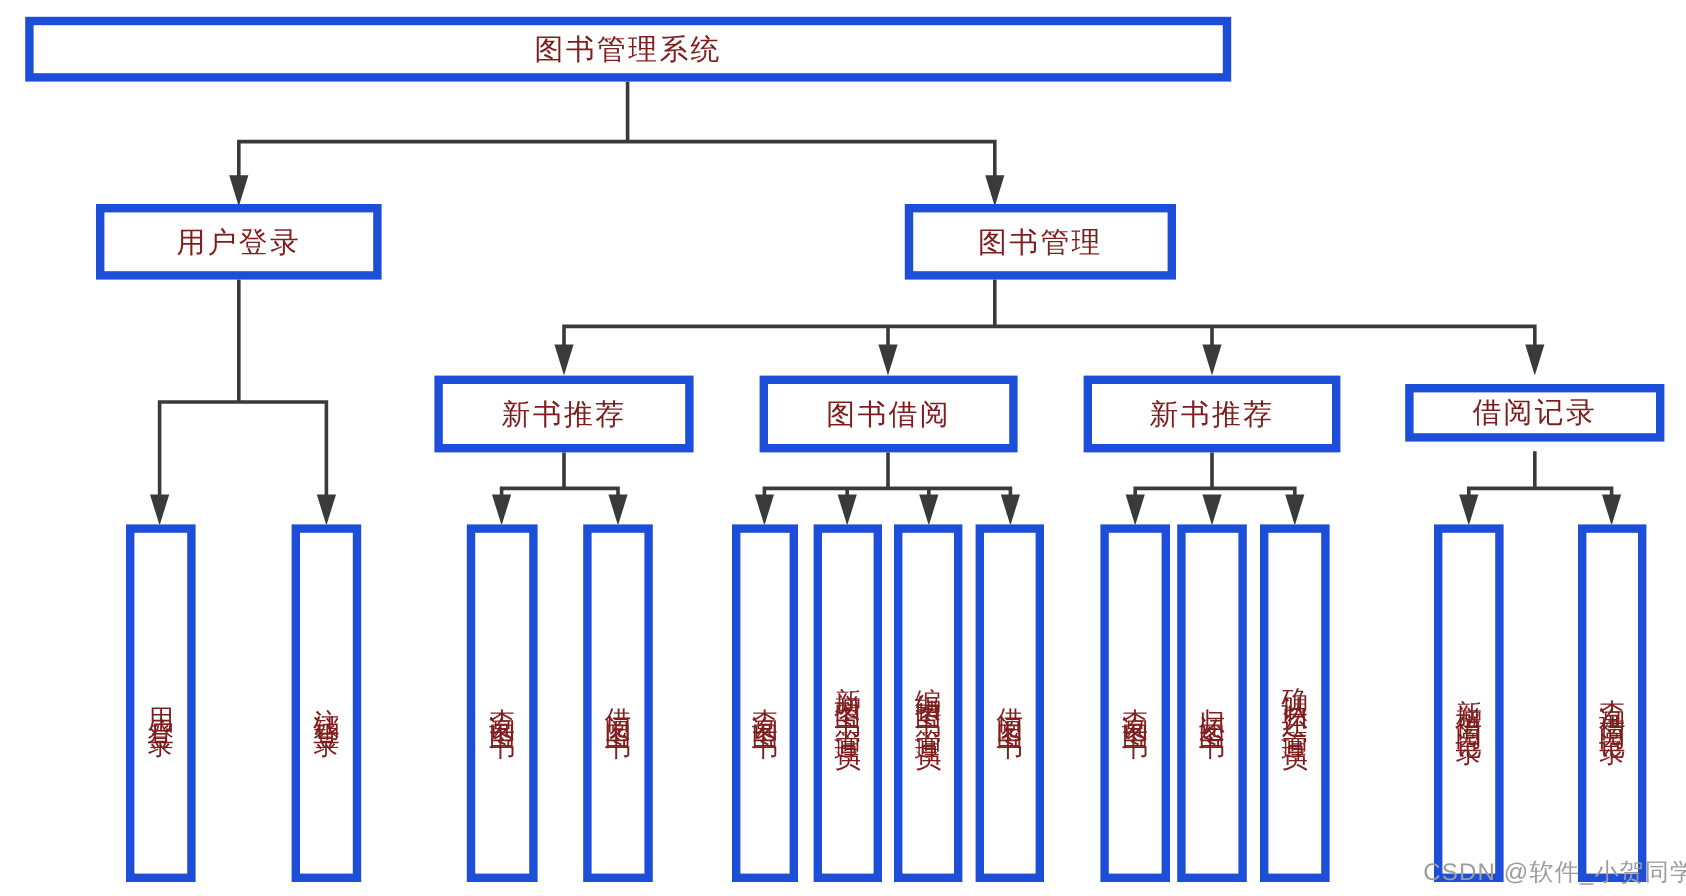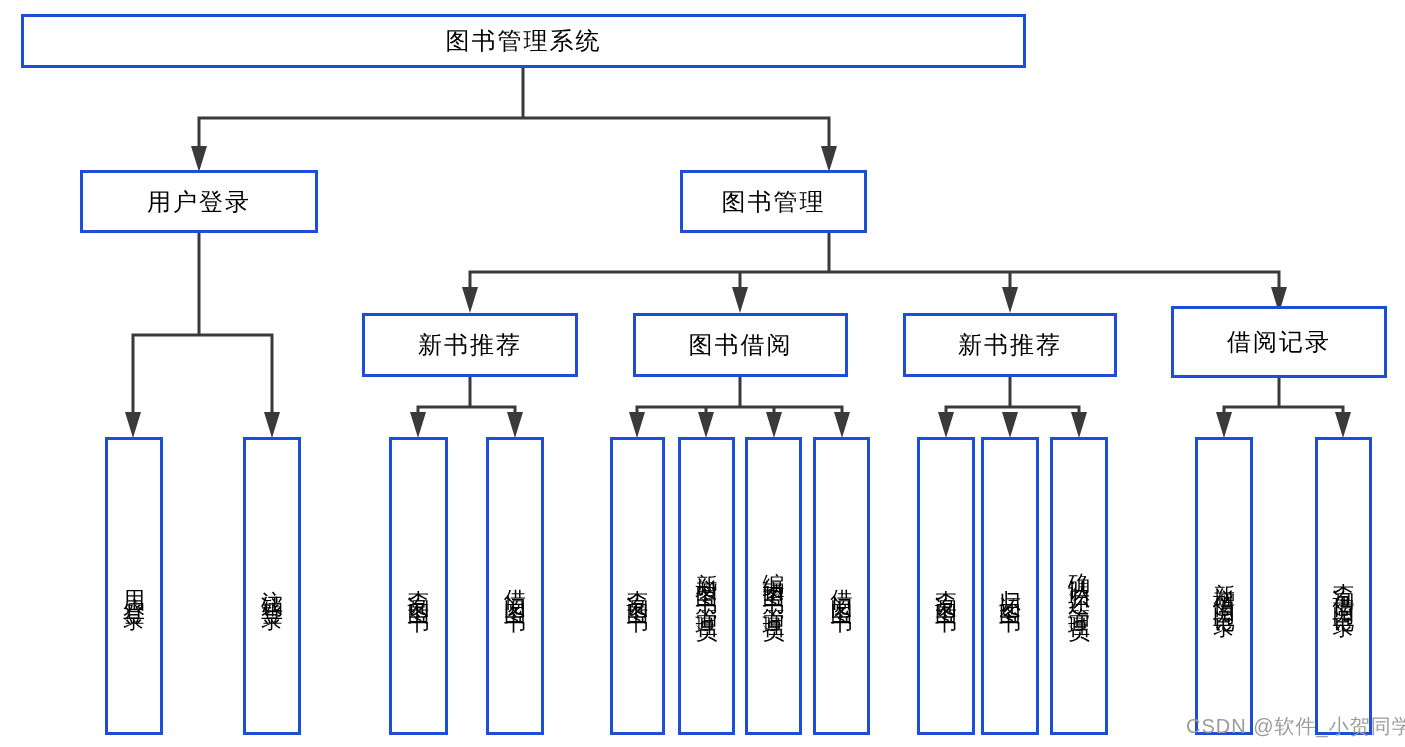--- a/index.html
+++ b/index.html
@@ -13,26 +13,26 @@
   }
   .connectors {
     position: absolute;
     left: 0; top: 0;
     width: 1405px; height: 747px;
     pointer-events: none;
   }
   .node {
     position: absolute;
     box-sizing: border-box;
-    border: 3px solid #1d4ed8;
+    border: 7px solid #1d4ed8;
     background: #ffffff;
     display: flex;
     align-items: center;
     justify-content: center;
-    color: #000000;
+    color: #7f1d1d;
     font-size: 24px;
     letter-spacing: 2px;
     white-space: nowrap;
     z-index: 2;
     font-family: Liberation Serif, serif;
   }
   .leaf {
     writing-mode: vertical-rl;
     text-orientation: mixed;
     font-size: 22px;
@@ -68,26 +68,26 @@
              M125 412 L141 412 L133 438 Z  M264 412 L280 412 L272 438 Z
              M410 412 L426 412 L418 438 Z  M507 412 L523 412 L515 438 Z
              M629 412 L645 412 L637 438 Z  M698 412 L714 412 L706 438 Z  M766 412 L782 412 L774 438 Z  M834 412 L850 412 L842 438 Z
              M938 412 L954 412 L946 438 Z  M1002 412 L1018 412 L1010 438 Z  M1071 412 L1087 412 L1079 438 Z
              M1216 412 L1232 412 L1224 438 Z  M1335 412 L1351 412 L1343 438 Z"></path>
   </svg>
 
   <div class="node" style="left:21px; top:14px; width:1005px; height:54px">图书管理系统</div>
 
   <div class="node" style="left:80px; top:170px; width:238px; height:63px">用户登录</div>
-  <div class="node" style="left:680px; top:170px; width:187px; height:63px">图书管理</div>
+  <div class="node" style="left:754px; top:170px; width:226px; height:63px">图书管理</div>
 
   <div class="node" style="left:362px; top:313px; width:216px; height:64px">新书推荐</div>
   <div class="node" style="left:633px; top:313px; width:215px; height:64px">图书借阅</div>
   <div class="node" style="left:903px; top:313px; width:214px; height:64px">新书推荐</div>
-  <div class="node" style="left:1171px; top:306px; width:216px; height:72px">借阅记录</div>
+  <div class="node" style="left:1171px; top:320px; width:216px; height:48px">借阅记录</div>
 
   <div class="node leaf" style="left:105px; top:437px; width:58px; height:298px">用户登录</div>
   <div class="node leaf" style="left:243px; top:437px; width:58px; height:298px">注销登录</div>
 
   <div class="node leaf" style="left:389px; top:437px; width:59px; height:298px">查询图书</div>
   <div class="node leaf" style="left:486px; top:437px; width:58px; height:298px">借阅图书</div>
 
   <div class="node leaf" style="left:610px; top:437px; width:55px; height:298px">查询图书</div>
   <div class="node leaf" style="left:678px; top:437px; width:57px; height:298px">新增图书（管理员）</div>
   <div class="node leaf" style="left:745px; top:437px; width:57px; height:298px">编辑图书（管理员）</div>

